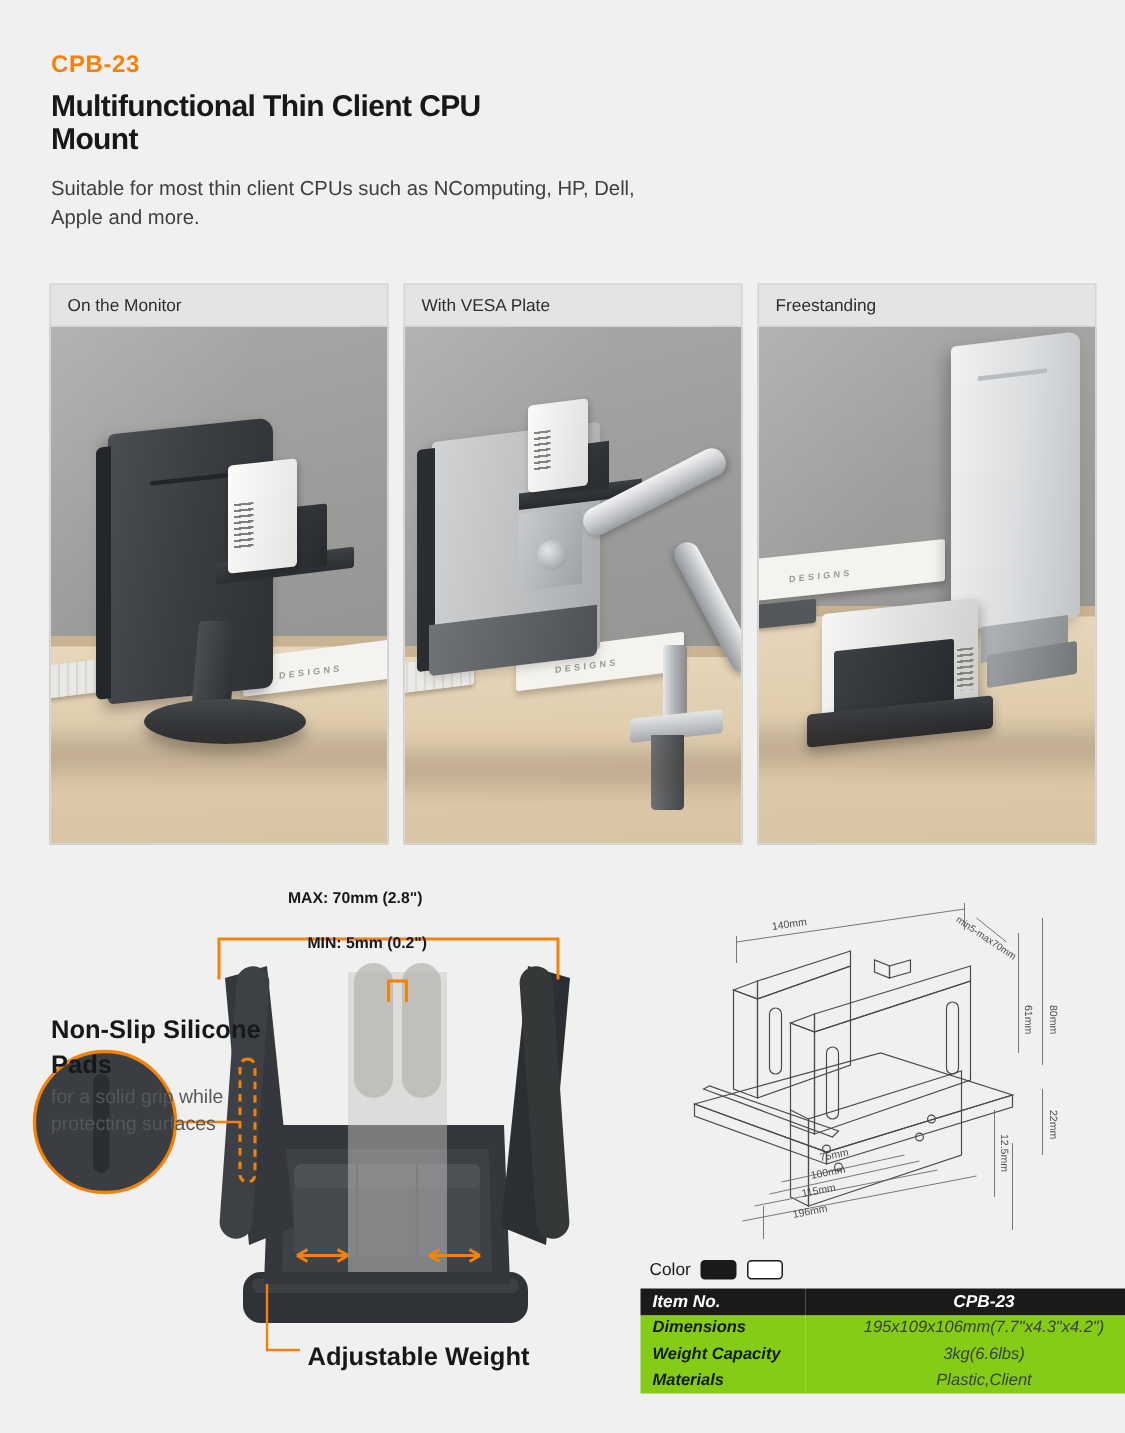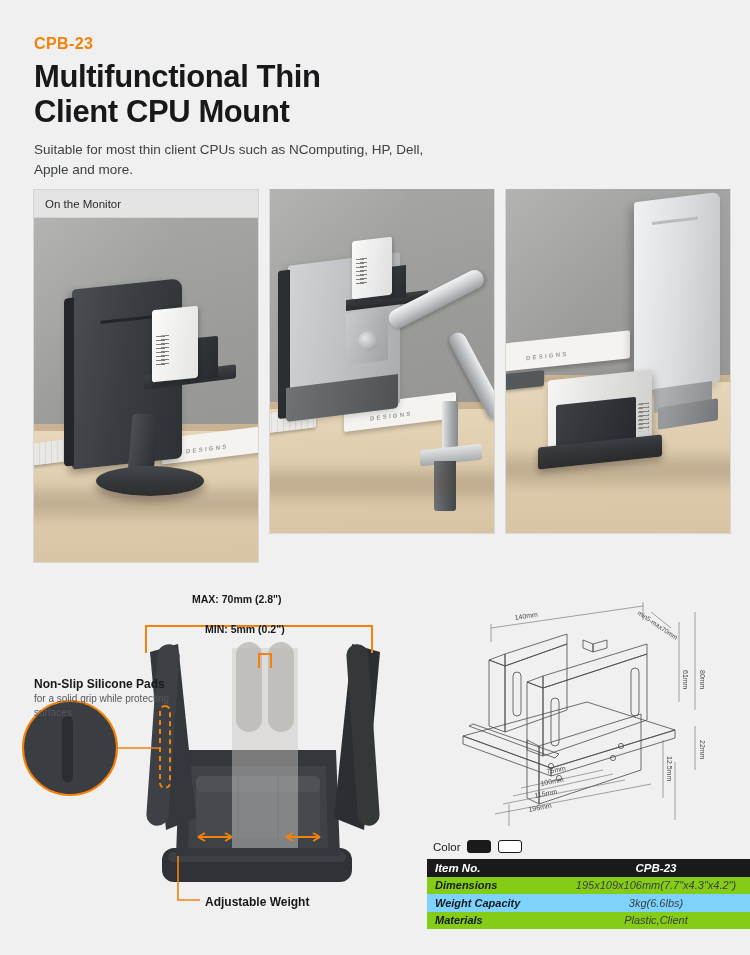--- a/index.html
+++ b/index.html
@@ -12,21 +12,21 @@
   }
   .page { position: relative; width: 750px; height: 955px; }
 
   
   .header { position: absolute; left: 34px; top: 34px; width: 540px; }
   .sku {
     font-size: 16px; font-weight: bold; letter-spacing: .4px;
     color: #f4820a; line-height: 1.3;
   }
   .title {
-    font-size: 31px; font-weight: bold; line-height: 1.12;
+    font-size: 20px; font-weight: bold; line-height: 1.12;
     letter-spacing: -.4px; color: #17181a; margin-top: 5px;
     max-width: 340px;
   }
   .subtitle {
     font-size: 13.5px; line-height: 1.45; color: #3d4043;
     margin-top: 11px; max-width: 400px;
   }
 
   
   .panels { position: absolute; left: 33px; top: 189px; display: flex; gap: 10px; }
@@ -187,22 +187,22 @@
   .p3-stand {
     position: absolute; left: 32px; top: 252px; width: 124px; height: 22px;
     background: linear-gradient(180deg,#3c3f43,#23262a); border-radius: 3px; transform: skewY(-6deg);
     box-shadow: 0 4px 7px rgba(0,0,0,.3);
   }
   .p3-tray { position: absolute; left: 152px; top: 214px; width: 60px; height: 22px;
     background: linear-gradient(100deg,#9da0a3,#74777a); transform: skewY(-9deg); border-radius: 2px; }
 
   
   .diagram { position: absolute; left: 0; top: 580px; width: 430px; height: 375px; }
-  .cap-heading { font-size: 12px; font-weight: bold; color: #17181a; line-height: 1.35; }
-  .cap-body { font-size: 10px; color: #55585b; line-height: 1.38; }
+  .cap-heading { font-size: 17px; font-weight: bold; color: #17181a; line-height: 1.35; }
+  .cap-body { font-size: 13px; color: #55585b; line-height: 1.38; }
   .cap-left { position: absolute; left: 34px; top: 96px; width: 140px; }
   .cap-bottom { position: absolute; left: 205px; top: 314px; width: 170px; }
   .dim-label { position: absolute; font-size: 10.5px; font-weight: bold; color: #17181a; white-space: nowrap; }
 
   
   .techdraw { position: absolute; left: 455px; top: 598px; width: 280px; height: 235px; }
 
   
   .colorrow {
     position: absolute; left: 433px; top: 840px;
@@ -215,21 +215,21 @@
 
   .spectable {
     position: absolute; left: 427px; top: 859px; width: 348px;
     border-collapse: collapse; font-size: 11px; font-style: italic;
   }
   .spectable td { height: 17.5px; padding: 0 8px; }
   .spectable .th-row td { background: #1a1a1a; color: #fff; font-weight: bold; font-size: 11.5px; }
   .spectable .lbl { width: 110px; font-weight: bold; color: #17181a; }
   .spectable .val { text-align: center; color: #3d4043; }
   .row-white td { background: #84cc16; }
-  .row-gray td { background: #7dd3fc; }
+  .row-gray td { background: #84cc16; }
   .spectable .th-row .val { text-align: center; }
 </style>
 </head>
 <body>
 
 <div class="page">
 
   <div class="header">
     <div class="sku">CPB-23</div>
     <div class="title">Multifunctional Thin Client CPU Mount</div>
@@ -257,20 +257,21 @@
         <div class="p1-shelf"></div>
         <div class="p1-dark"></div>
         <div class="p1-cpu">
             <div class="p1-vent"></div>
           </div>
         <div class="desk-shadow" style="top:272px;"></div>
       </div>
     </div>
 
     <div class="panel">
+      <div class="panel-cap">With VESA Plate</div>
       <div class="panel-img">
         <div class="wall"></div>
         <div class="desk" style="height:38%;"></div>
         <div class="desk-edge" style="bottom:36%;"></div>
         <div class="kbd" style="left:-16px; top:222px; width:62px; height:20px; transform:skewY(-7deg);
              background:repeating-linear-gradient(90deg,#eceae6 0 5px,#dcdad6 5px 6px);"></div>
         <div class="book" style="left:74px; top:210px; width:112px; height:26px; transform:skewY(-7deg);">
           <div class="book-txt" style="left:26px; top:13px;">DESIGNS</div>
         </div>
         <div class="p2-mon"></div>
@@ -285,20 +286,21 @@
         <div class="p2-arm2"></div>
         <div class="p2-hub"></div>
         <div class="p2-post"></div>
         <div class="p2-clampplate"></div>
         <div class="p2-clamp"></div>
         <div class="desk-shadow" style="top:282px;"></div>
       </div>
     </div>
 
     <div class="panel">
+      <div class="panel-cap">Freestanding</div>
       <div class="panel-img">
         <div class="wall"></div>
         <div class="desk" style="height:46%;"></div>
         <div class="desk-edge" style="bottom:44%;"></div>
         <div class="book" style="left:-4px; top:148px; width:128px; height:28px; transform:skewY(-6deg);">
           <div class="book-txt" style="left:24px; top:14px;">DESIGNS</div>
         </div>
         <div class="kbd" style="left:-18px; top:184px; width:56px; height:16px; transform:skewY(-6deg); background:#54585b;"></div>
         <div class="p3-imac">
             <div class="p3-imacslot"></div>

